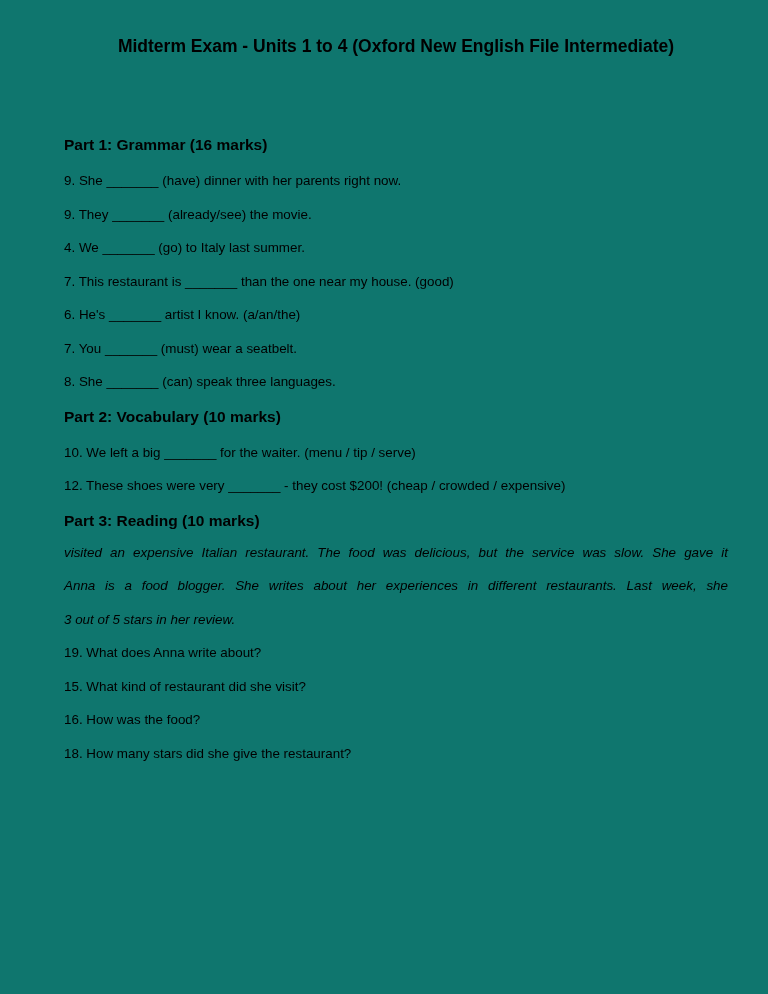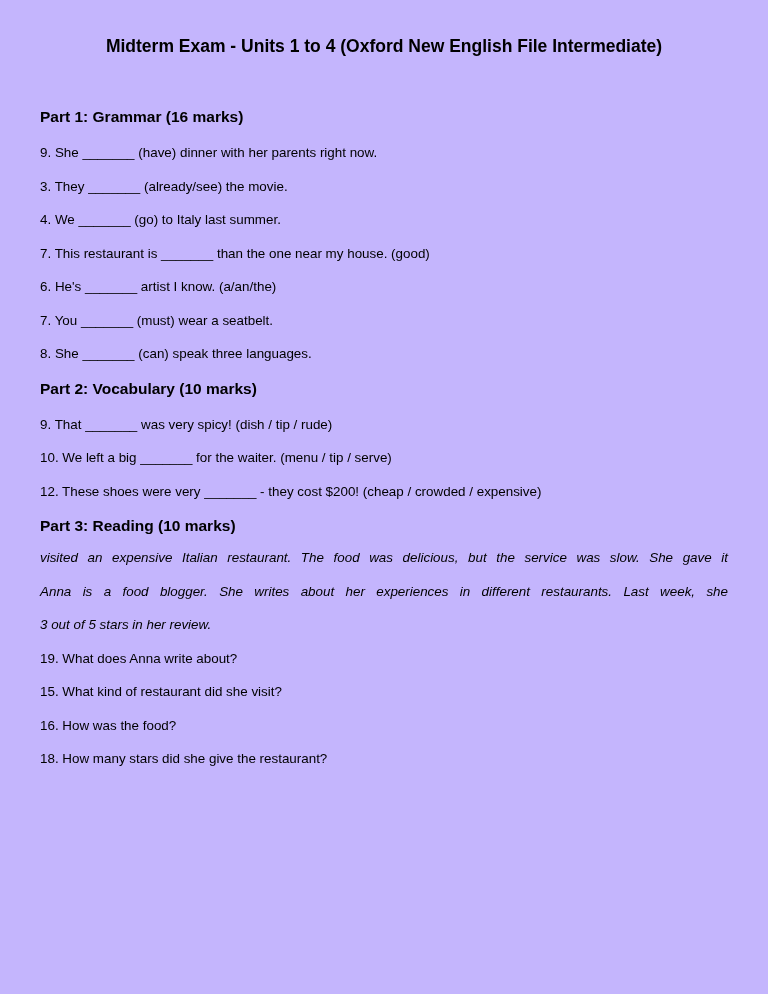--- a/index.html
+++ b/index.html
@@ -4,41 +4,41 @@
 <style>
   * { box-sizing: border-box; }
   html, body {
     margin: 0;
     padding: 0;
     background: #ffffff;
   }
   .page {
     width: 768px;
     height: 994px;
-    background: #c4b5fd;
+    background: #0f766e;
     color: #000000;
     font-family: "Liberation Sans", "DejaVu Sans", sans-serif;
-    padding: 36px 40px 0 40px;
+    padding: 36px 40px 0 64px;
     overflow: hidden;
   }
   .doc-title {
     font-size: 17.5px;
     font-weight: 700;
     line-height: 20px;
     text-align: center;
     margin: 0;
   }
   .section-heading {
     font-size: 15.5px;
     font-weight: 700;
     line-height: 19px;
     margin: 14px 0 18px 0;
   }
   .section:first-of-type .section-heading {
-    margin-top: 51px;
+    margin-top: 79px;
   }
   .question {
     font-size: 13.4px;
     line-height: 17px;
     margin: 0 0 16.5px 0;
   }
   .passage {
     font-size: 13.4px;
     font-style: italic;
     line-height: 33.5px;
@@ -53,31 +53,30 @@
 </head>
 <body>
 
 <div class="page">
 
   <h1 class="doc-title">Midterm Exam - Units 1 to 4 (Oxford New English File Intermediate)</h1>
 
   <div class="section">
     <h2 class="section-heading">Part 1: Grammar (16 marks)</h2>
     <p class="question">9. She _______ (have) dinner with her parents right now.</p>
-    <p class="question">3. They _______ (already/see) the movie.</p>
+    <p class="question">9. They _______ (already/see) the movie.</p>
     <p class="question">4. We _______ (go) to Italy last summer.</p>
     <p class="question">7. This restaurant is _______ than the one near my house. (good)</p>
     <p class="question">6. He's _______ artist I know. (a/an/the)</p>
     <p class="question">7. You _______ (must) wear a seatbelt.</p>
     <p class="question">8. She _______ (can) speak three languages.</p>
   </div>
 
   <div class="section">
     <h2 class="section-heading">Part 2: Vocabulary (10 marks)</h2>
-    <p class="question">9. That _______ was very spicy! (dish / tip / rude)</p>
     <p class="question">10. We left a big _______ for the waiter. (menu / tip / serve)</p>
     <p class="question">12. These shoes were very _______ - they cost $200! (cheap / crowded / expensive)</p>
   </div>
 
   <div class="section">
     <h2 class="section-heading">Part 3: Reading (10 marks)</h2>
 
     <div class="passage">
       <div class="passage-line justify">visited an expensive Italian restaurant. The food was delicious, but the service was slow. She gave it</div>
       <div class="passage-line justify">Anna is a food blogger. She writes about her experiences in different restaurants. Last week, she</div>

